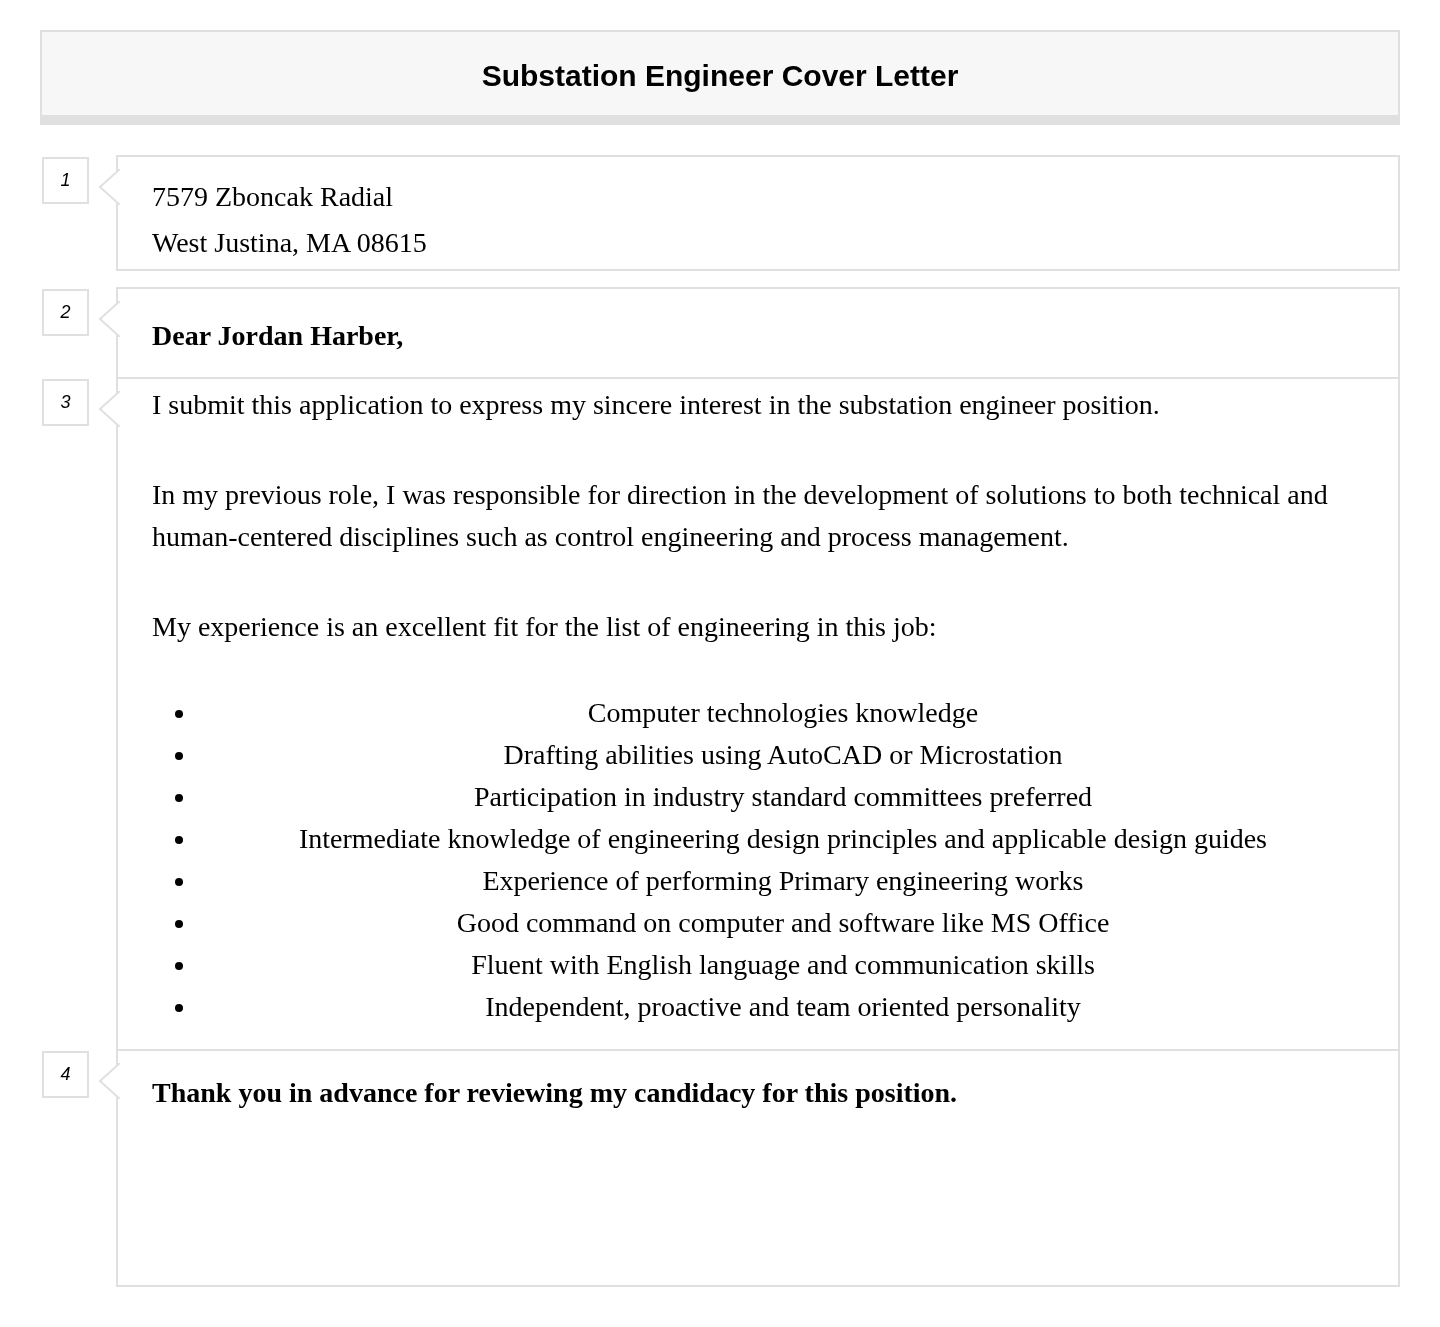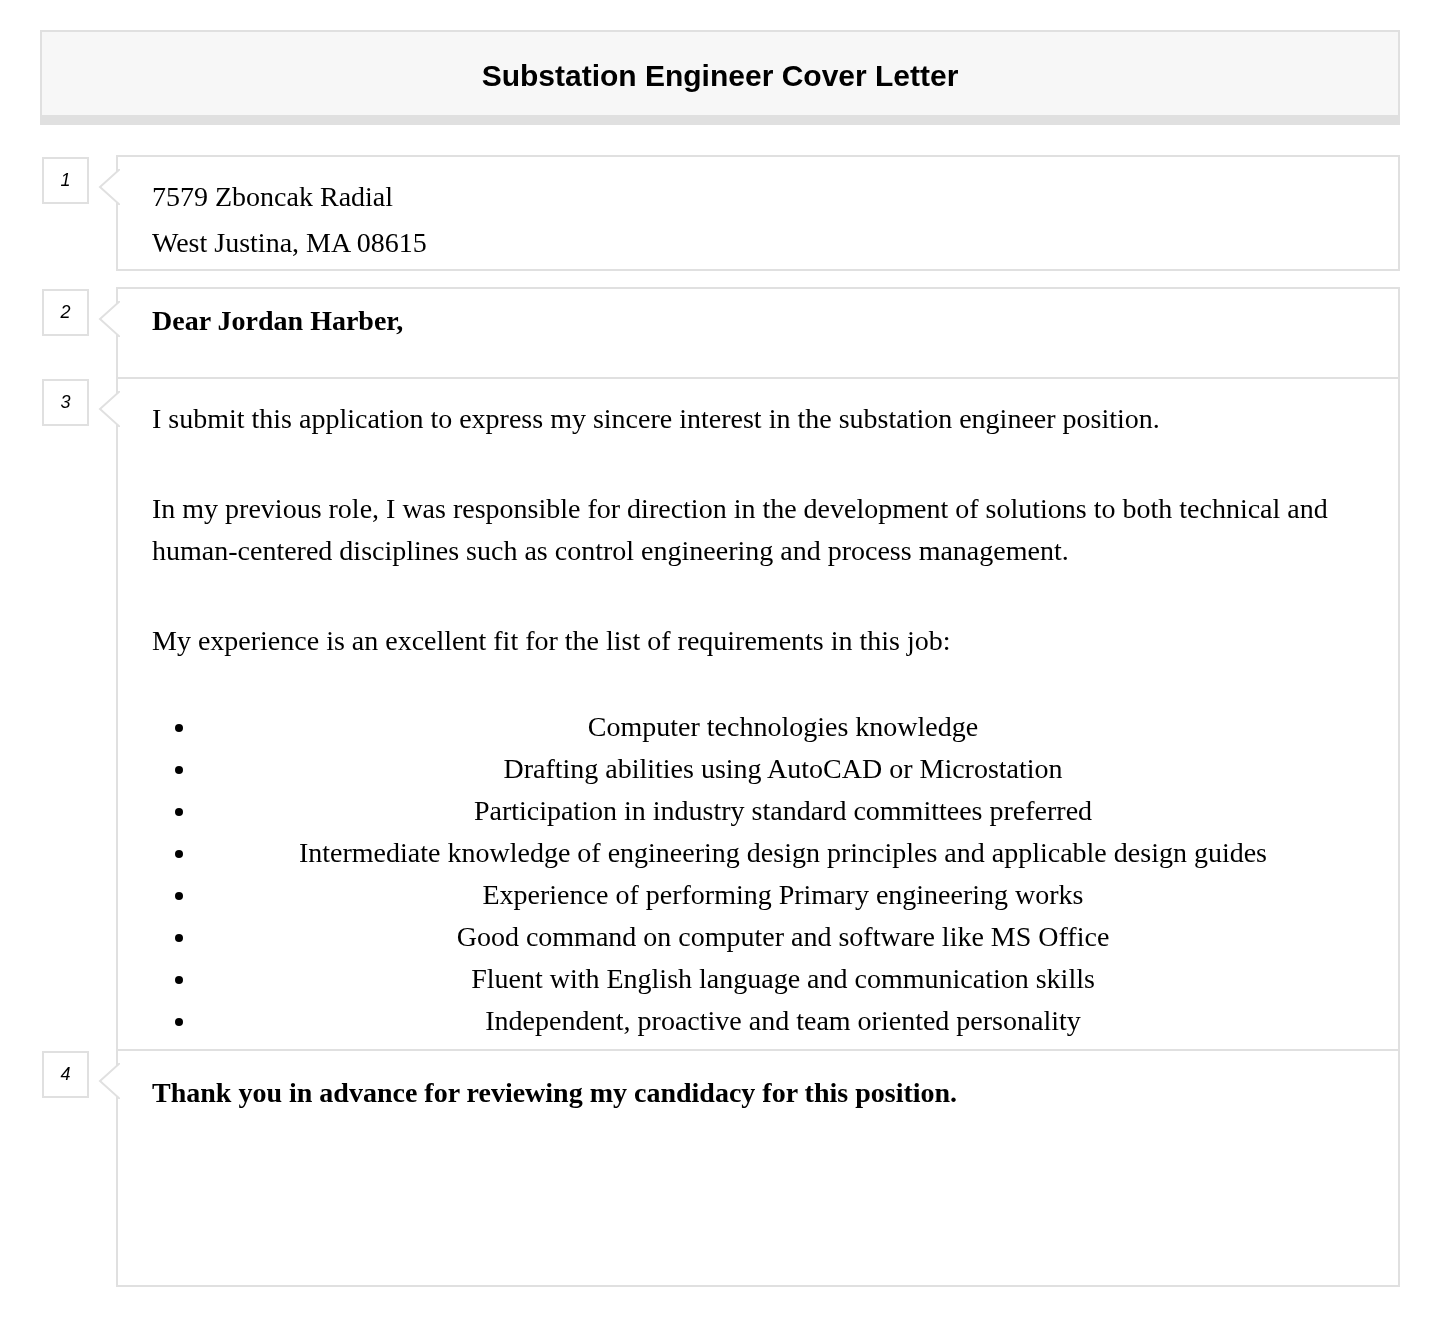--- a/index.html
+++ b/index.html
@@ -54,39 +54,39 @@
     <svg class="arrow" viewBox="0 0 22 36">
         <polyline points="22,0 2,18 22,36" fill="#fff" stroke="#e0e0e0" stroke-width="2"></polyline>
       </svg>
     <p>7579 Zboncak Radial</p>
     <p>West Justina, MA 08615</p>
   </div>
 </div>
 
 <div class="section">
   <div class="num" style="top:289px;">2</div>
-  <div class="box" style="top:287px; height:94px; padding-top:7px;">
+  <div class="box" style="top:287px; height:94px; padding-top:22px;">
     <svg class="arrow" viewBox="0 0 22 36">
         <polyline points="22,0 2,18 22,36" fill="#fff" stroke="#e0e0e0" stroke-width="2"></polyline>
       </svg>
     <p class="bold">Dear Jordan Harber,</p>
   </div>
 </div>
 
 <div class="section">
   <div class="num" style="top:379px;">3</div>
-  <div class="box" style="top:377px; height:760px; padding-top:15px;">
+  <div class="box" style="top:377px; height:760px; padding-top:1px;">
     <svg class="arrow" viewBox="0 0 22 36">
         <polyline points="22,0 2,18 22,36" fill="#fff" stroke="#e0e0e0" stroke-width="2"></polyline>
       </svg>
     <p>I submit this application to express my sincere interest in the substation engineer position.</p>
     <div class="gap"></div>
     <p>In my previous role, I was responsible for direction in the development of solutions to both technical and human-centered disciplines such as control engineering and process management.</p>
     <div class="gap"></div>
-    <p>My experience is an excellent fit for the list of requirements in this job:</p>
+    <p>My experience is an excellent fit for the list of engineering in this job:</p>
     <div class="gap"></div>
     <ul class="reqs">
       <li>Computer technologies knowledge</li>
       <li>Drafting abilities using AutoCAD or Microstation</li>
       <li>Participation in industry standard committees preferred</li>
       <li>Intermediate knowledge of engineering design principles and applicable design guides</li>
       <li>Experience of performing Primary engineering works</li>
       <li>Good command on computer and software like MS Office</li>
       <li>Fluent with English language and communication skills</li>
       <li>Independent, proactive and team oriented personality</li>

